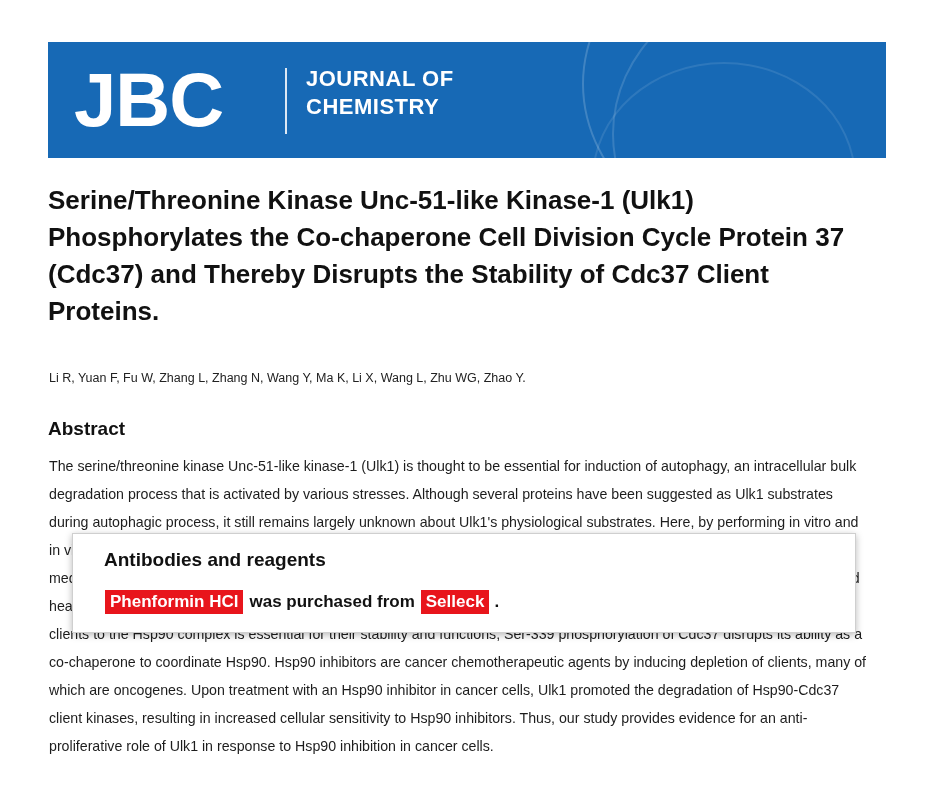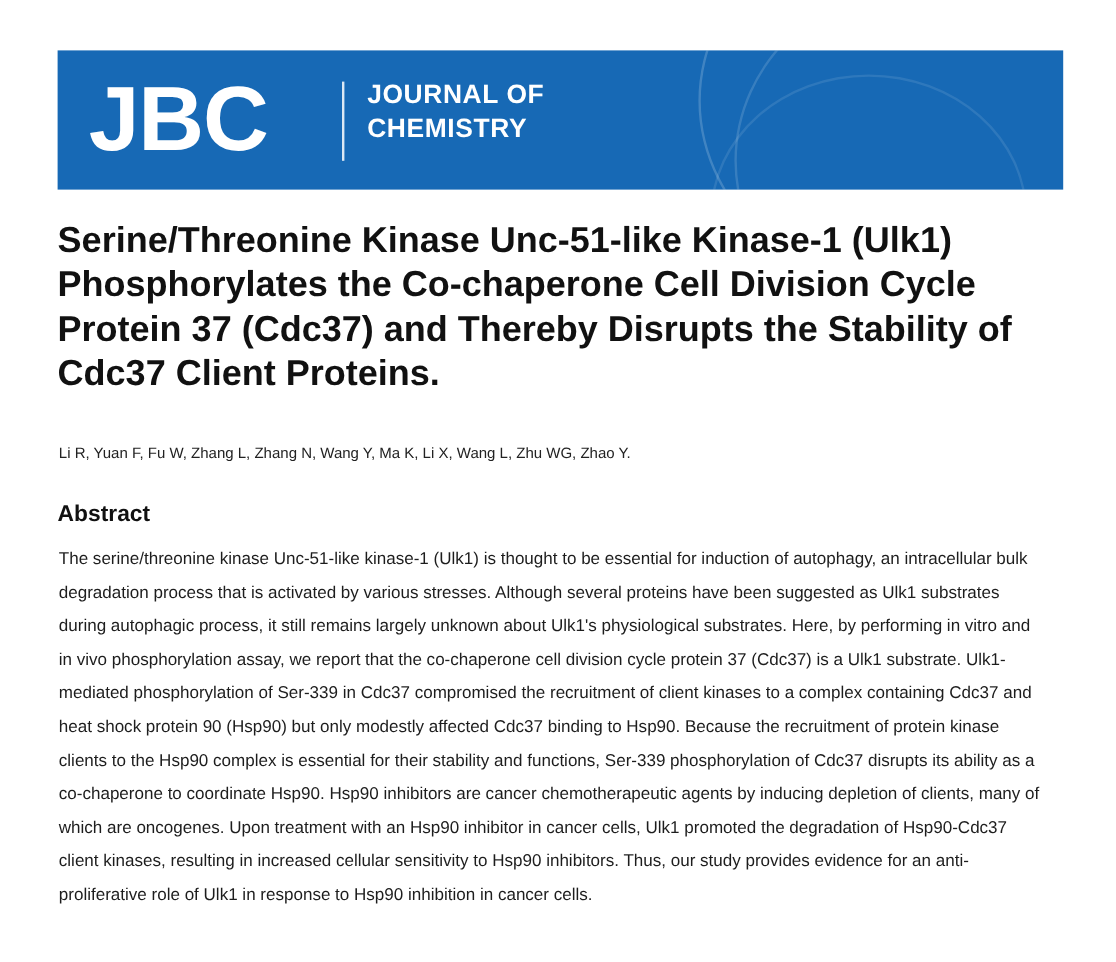--- a/index.html
+++ b/index.html
@@ -90,21 +90,21 @@
     letter-spacing: 0.5px;
   }
   .journal-name div { margin-bottom: 5px; }
 
   
   .article-title {
     position: absolute;
     left: 48px;
     top: 182px;
     width: 830px;
-    font-size: 30px;
+    font-size: 26px;
     line-height: 37px;
     font-weight: bold;
     color: #111111;
   }
   .authors {
     position: absolute;
     left: 49px;
     top: 371px;
     width: 820px;
     font-size: 12.5px;
@@ -191,14 +191,20 @@
     </div>
   </div>
 
   <div class="article-title">Serine/Threonine Kinase Unc-51-like Kinase-1 (Ulk1) Phosphorylates the Co-chaperone Cell Division Cycle Protein 37 (Cdc37) and Thereby Disrupts the Stability of Cdc37 Client Proteins.</div>
 
   <div class="authors">Li R, Yuan F, Fu W, Zhang L, Zhang N, Wang Y, Ma K, Li X, Wang L, Zhu WG, Zhao Y.</div>
 
   <div class="abstract-heading">Abstract</div>
   <div class="abstract-body">The serine/threonine kinase Unc-51-like kinase-1 (Ulk1) is thought to be essential for induction of autophagy, an intracellular bulk degradation process that is activated by various stresses. Although several proteins have been suggested as Ulk1 substrates during autophagic process, it still remains largely unknown about Ulk1's physiological substrates. Here, by performing in vitro and in vivo phosphorylation assay, we report that the co-chaperone cell division cycle protein 37 (Cdc37) is a Ulk1 substrate. Ulk1-mediated phosphorylation of Ser-339 in Cdc37 compromised the recruitment of client kinases to a complex containing Cdc37 and heat shock protein 90 (Hsp90) but only modestly affected Cdc37 binding to Hsp90. Because the recruitment of protein kinase clients to the Hsp90 complex is essential for their stability and functions, Ser-339 phosphorylation of Cdc37 disrupts its ability as a co-chaperone to coordinate Hsp90. Hsp90 inhibitors are cancer chemotherapeutic agents by inducing depletion of clients, many of which are oncogenes. Upon treatment with an Hsp90 inhibitor in cancer cells, Ulk1 promoted the degradation of Hsp90-Cdc37 client kinases, resulting in increased cellular sensitivity to Hsp90 inhibitors. Thus, our study provides evidence for an anti-proliferative role of Ulk1 in response to Hsp90 inhibition in cancer cells.</div>
 
+  <div class="overlay-card">
+    <div class="overlay-title">Antibodies and reagents</div>
+    <div class="overlay-sentence">
+      <span class="hl">Phenformin HCl</span><span class="plain-mid">was purchased from</span><span class="hl">Selleck</span><span class="period">.</span>
+    </div>
+  </div>
 
 </div>
 
 </body></html>

